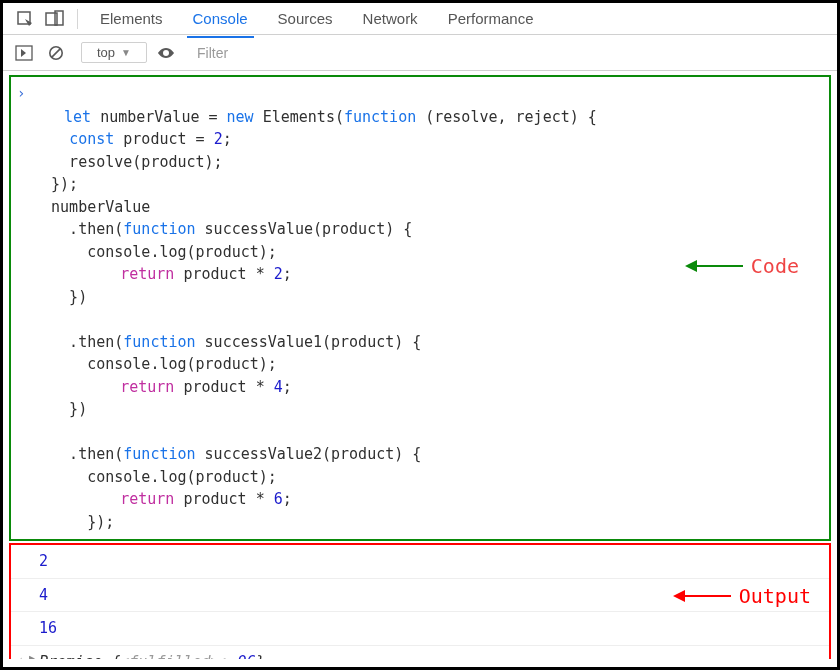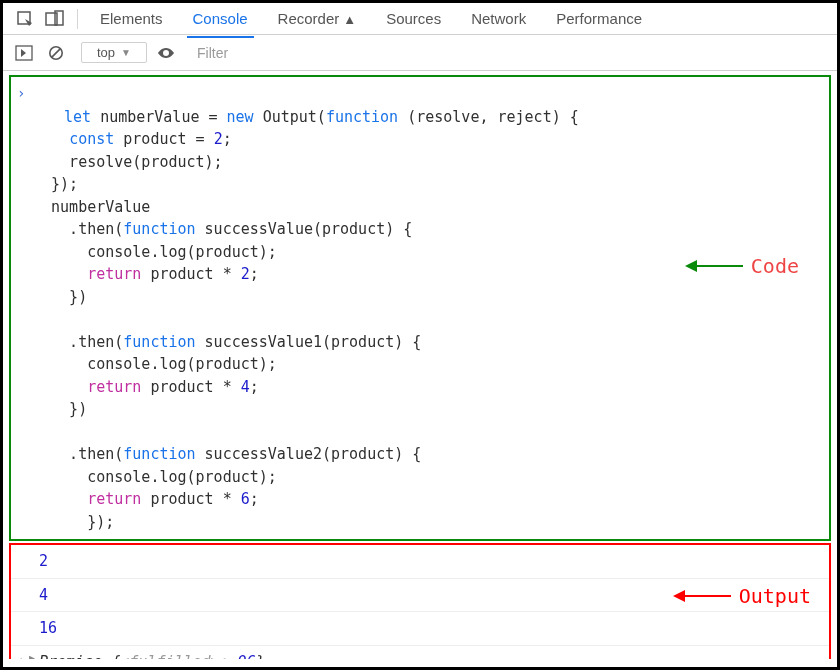--- a/index.html
+++ b/index.html
@@ -120,21 +120,21 @@
   }
   .out-ret .twisty {
     position: absolute; left: 18px; top: 5px; color: #888; font-size: 11px;
   }
   .out-ret em { font-style: italic; }
   .muted { color: #9a9a9a; }
   .kw-let    { color: #1a73e8; margin-left: 31px; }
   .kw-new    { color: #1a73e8; }
   .kw-fn     { color: #1a73e8; }
   .kw-const  { color: #1a73e8; }
-  .kw-ret    { color: #c02fa0; }
+  .kw-ret    { color: #c02fa0; margin-left: 33px; }
   .num       { color: #1b1bcc; }
 
   
   .ann {
     position: absolute;
     font-family: Consolas, Menlo, monospace;
     font-size: 20px;
     display: flex;
     align-items: center;
     gap: 6px;
@@ -155,23 +155,20 @@
   </div>
   <div class="iconbtn">
     <svg width="20" height="18" viewBox="0 0 20 18" fill="none" stroke="#595959" stroke-width="1.5">
       <rect x="1" y="3" width="11" height="12"></rect>
       <rect x="10" y="1" width="8" height="14"></rect>
     </svg>
   </div>
   <span class="divider"></span>
   <div class="tab">Elements</div>
   <div class="tab active">Console</div>
-  <div class="tab">
-    <span>Recorder</span><span class="flask">▲</span>
-  </div>
   <div class="tab">Sources</div>
   <div class="tab">Network</div>
   <div class="tab">Performance</div>
 </div>
 
 <div class="subbar">
   <div class="iconbtn">
     <svg width="18" height="16" viewBox="0 0 18 16" fill="none" stroke="#595959" stroke-width="1.3">
       <rect x="1" y="1" width="16" height="14"></rect>
       <path d="M6 4 L11 8 L6 12" fill="#595959" stroke="none"></path>
@@ -193,21 +190,21 @@
       <path d="M10 2 C5 2 2 7 2 7 s3 5 8 5 s8-5 8-5 S15 2 10 2 Z M10 10 a3 3 0 1 1 0-6 a3 3 0 0 1 0 6 Z"></path>
     </svg>
   </div>
   <span class="divider"></span>
   <input class="filter" placeholder="Filter" style="">
 </div>
 
 <div class="console">
 
   <div class="code-block">
-<span class="prompt">›</span><span class="kw-let">let</span> <span>numberValue</span><span> = </span><span class="kw-new">new</span><span> Output(</span><span class="kw-fn">function</span><span> (resolve, reject) {</span>
+<span class="prompt">›</span><span class="kw-let">let</span> <span>numberValue</span><span> = </span><span class="kw-new">new</span><span> Elements(</span><span class="kw-fn">function</span><span> (resolve, reject) {</span>
     <span class="kw-const">const</span><span> product = </span><span class="num">2</span><span>;</span>
 <span>    resolve(product);</span>
 <span>  });</span>
 <span>  numberValue</span>
 <span>    .then(</span><span class="kw-fn">function</span><span> successValue(product) {</span>
 <span>      console.log(product);</span>
       <span class="kw-ret">return</span><span> product * </span><span class="num">2</span><span>;</span>
 <span>    })</span>
 
 <span>    .then(</span><span class="kw-fn">function</span><span> successValue1(product) {</span>

